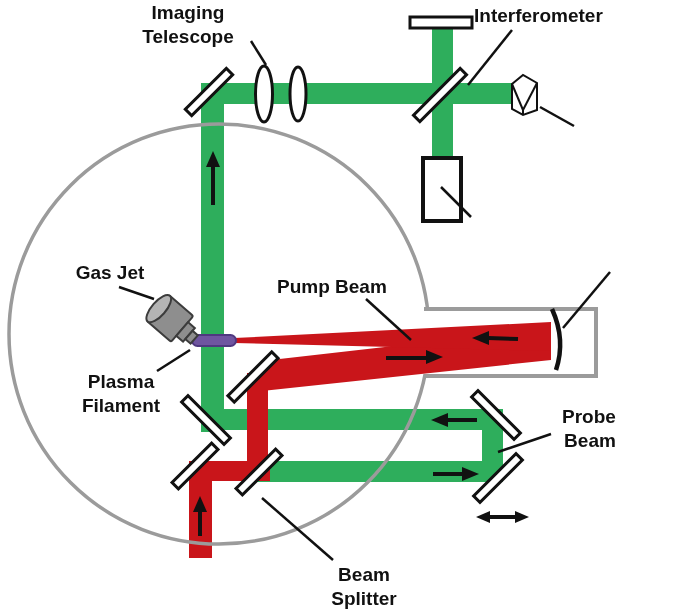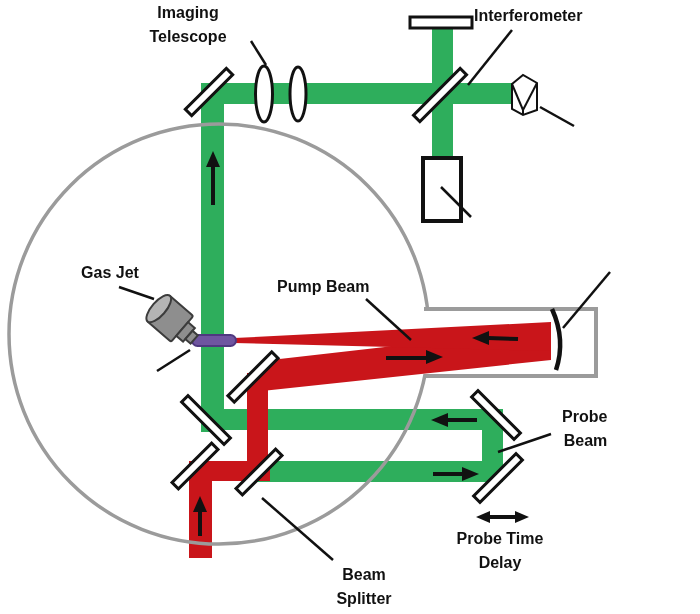--- a/index.html
+++ b/index.html
@@ -1,19 +1,19 @@
 <!DOCTYPE html>
 <html style="--green: #2eae5c; --red: #c9151a; --gray: #9b9b9b; --purple: #6f55a0; --ink: #111111;"><head>
 <meta charset="utf-8">
 <style>
   html,body{margin:0;padding:0;background:#fff;}
   .stage{position:relative;width:700px;height:614px;background:#fff;overflow:hidden;
          font-family:"Liberation Sans",sans-serif;}
   .stage svg{position:absolute;left:0;top:0;}
-  .label{position:absolute;font-weight:bold;font-size:16px;line-height:24px;
+  .label{position:absolute;font-weight:bold;font-size:19px;line-height:24px;
          color:var(--ink,#111);white-space:pre-line;text-align:center;}
   .label.left{text-align:right;}
   .center{transform:translateX(-50%);}
   .beam-green{fill:var(--green,#2eae5c);}
   .beam-red{fill:var(--red,#c9151a);}
   .mirror{fill:#ffffff;stroke:var(--ink,#111);stroke-width:3;}
   .optic{fill:#ffffff;stroke:var(--ink,#111);stroke-width:3;}
   .pointer{stroke:var(--ink,#111);stroke-width:2.5;fill:none;}
   .arrow-shaft{stroke:var(--ink,#111);stroke-width:4;fill:none;}
   .arrow-head{fill:var(--ink,#111);stroke:none;}
@@ -121,20 +121,20 @@
   <line class="pointer" x1="157" y1="371" x2="190" y2="350"></line>
   <line class="pointer" x1="498" y1="452" x2="551" y2="434"></line>
   <line class="pointer" x1="262" y1="498" x2="333" y2="560"></line>
 </svg>
 
 <div class="label center" style="left:188px;top:1px;">Imaging
 Telescope</div>
 <div class="label left" style="left:474px;top:4px;">Interferometer</div>
 <div class="label center" style="left:110px;top:261px;">Gas Jet</div>
 <div class="label left" style="left:277px;top:275px;">Pump Beam</div>
+<div class="label center" style="left:121px;top:370px;">Plasma
+Filament</div>
 <div class="label left" style="left:562px;top:405px;">Probe
 Beam</div>
-<div class="label center" style="left:500px;top:527px;">Probe Time
-Delay</div>
 <div class="label center" style="left:364px;top:563px;">Beam
 Splitter</div>
 
 </div>
 
 </body></html>

